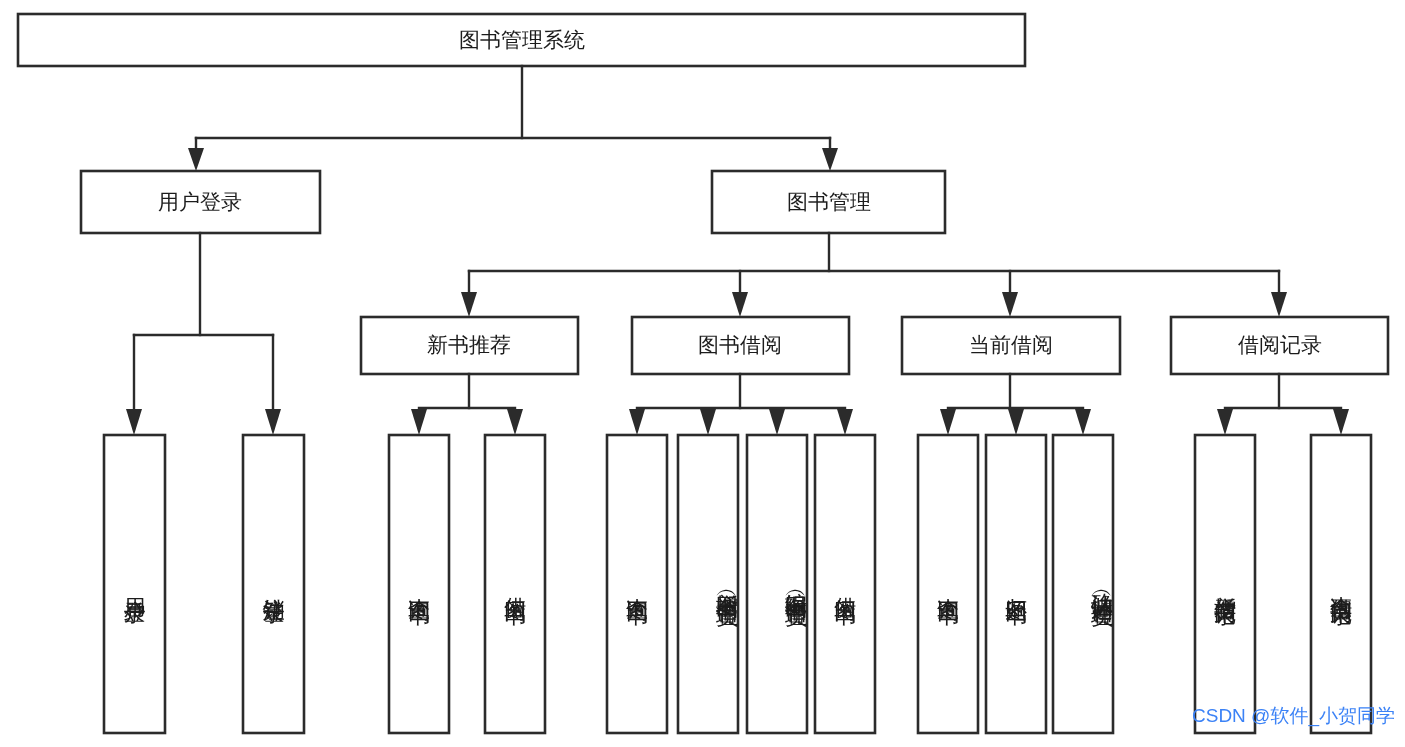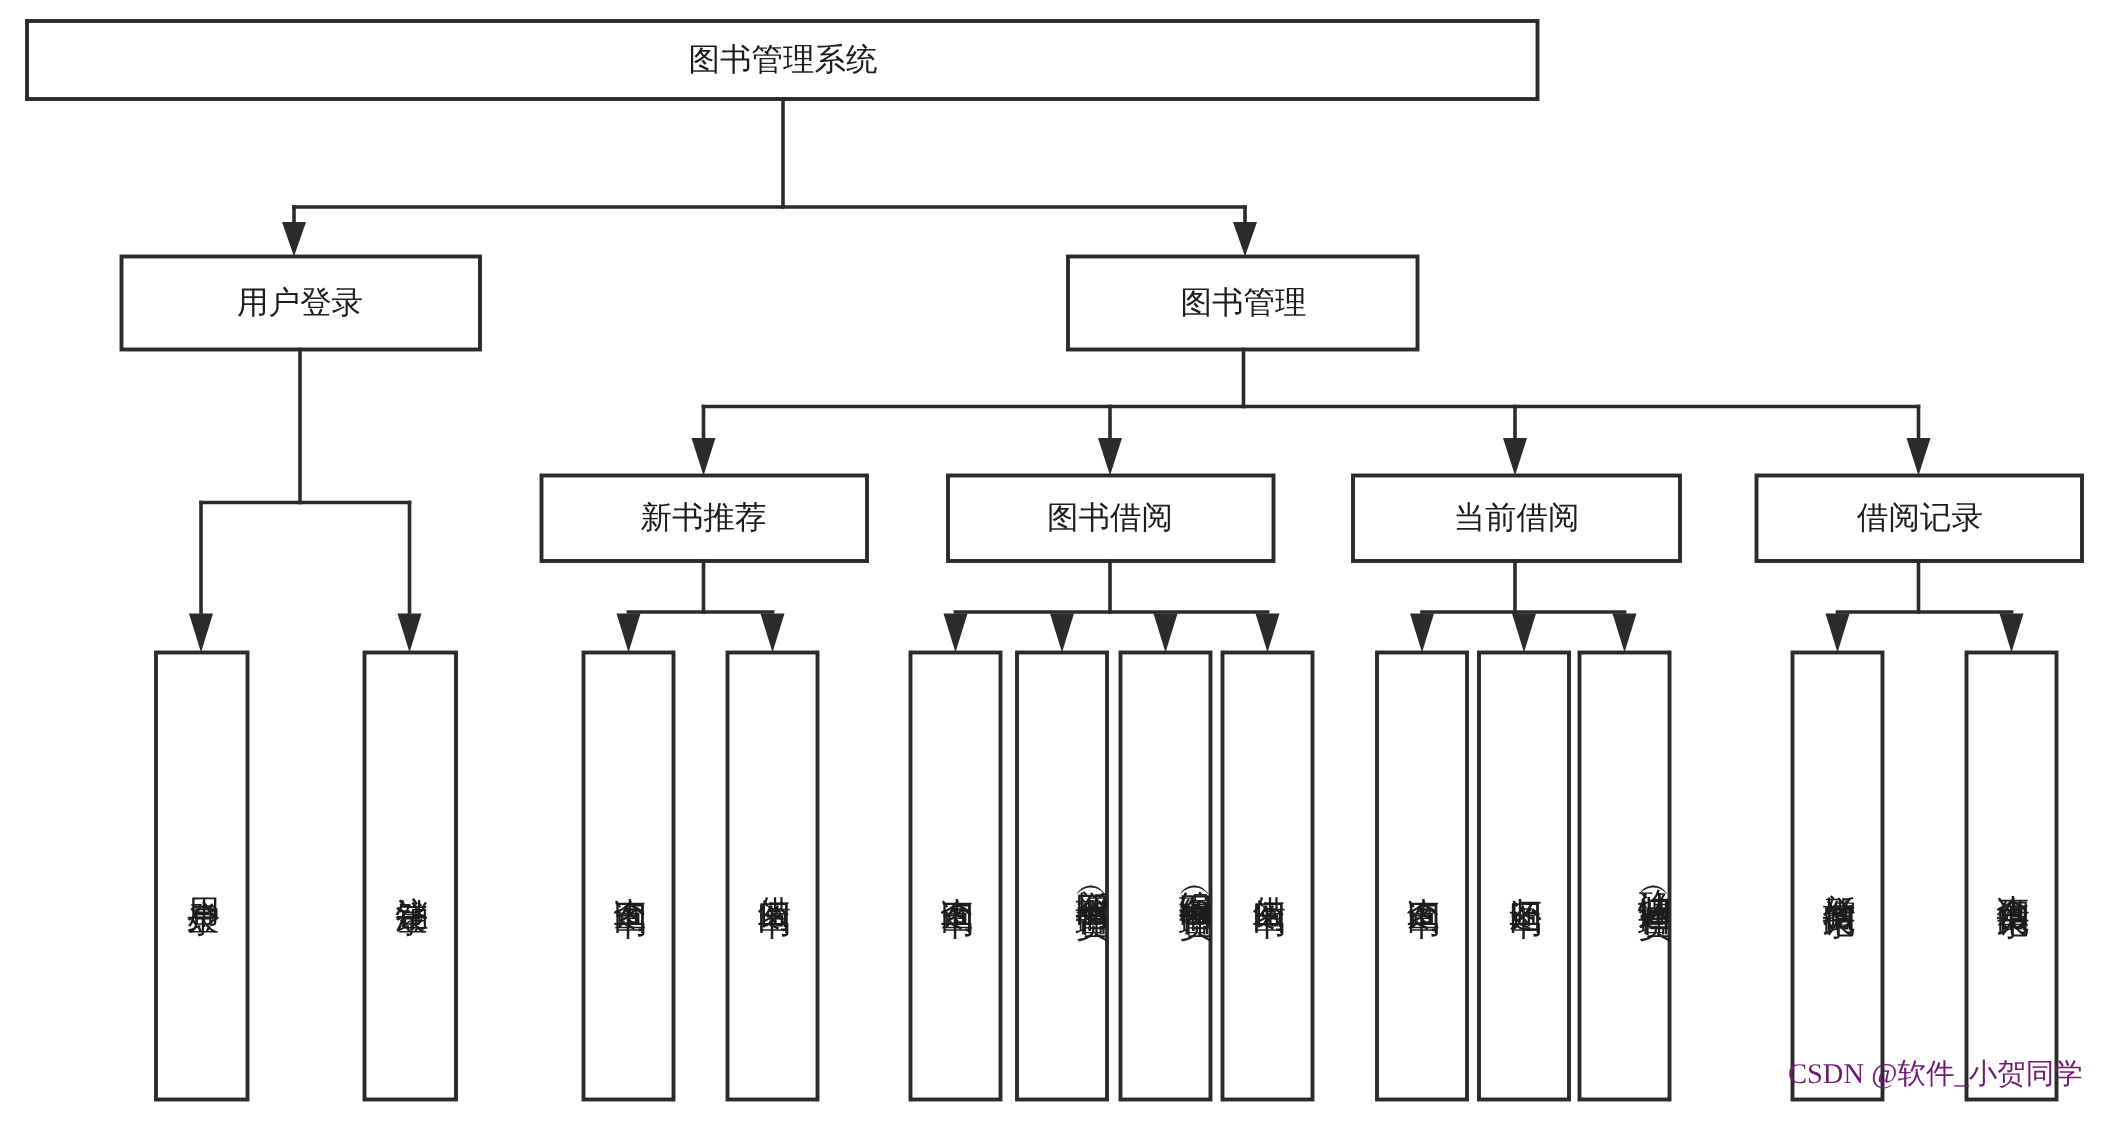--- a/index.html
+++ b/index.html
@@ -59,23 +59,23 @@
     letter-spacing: 2px;
     display: flex;
     align-items: center;
     justify-content: center;
     text-align: center;
     white-space: nowrap;
     pointer-events: none;
   }
   .watermark {
     position: absolute;
-    font-family: Liberation Serif, serif;
+    font-family: Liberation Sans, sans-serif;
     font-size: 19px;
-    color: #701a75;
+    color: #3b82f6;
     white-space: nowrap;
   }
 </style>
 </head>
 <body>
 
 <div id="diagram-root">
 
   <svg class="diagram-svg" viewBox="0 0 1405 747">
 

